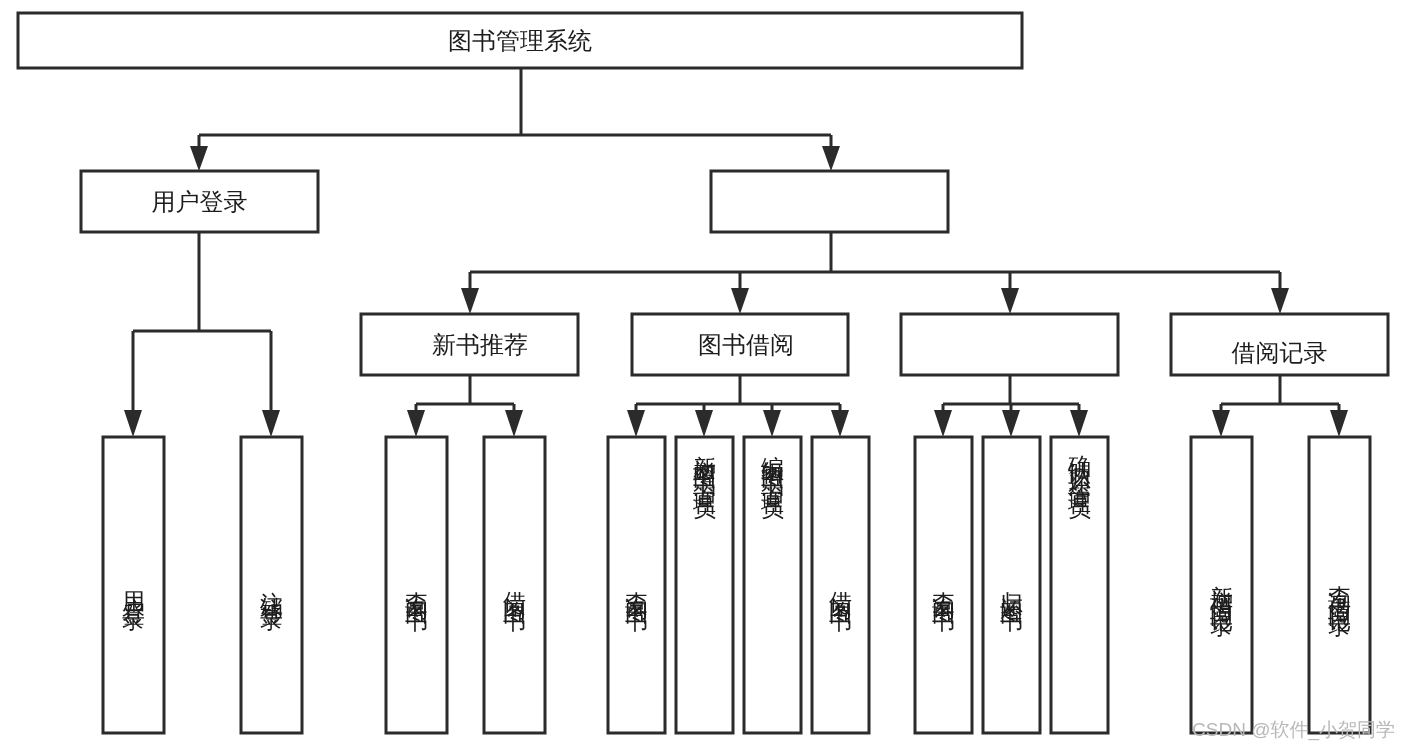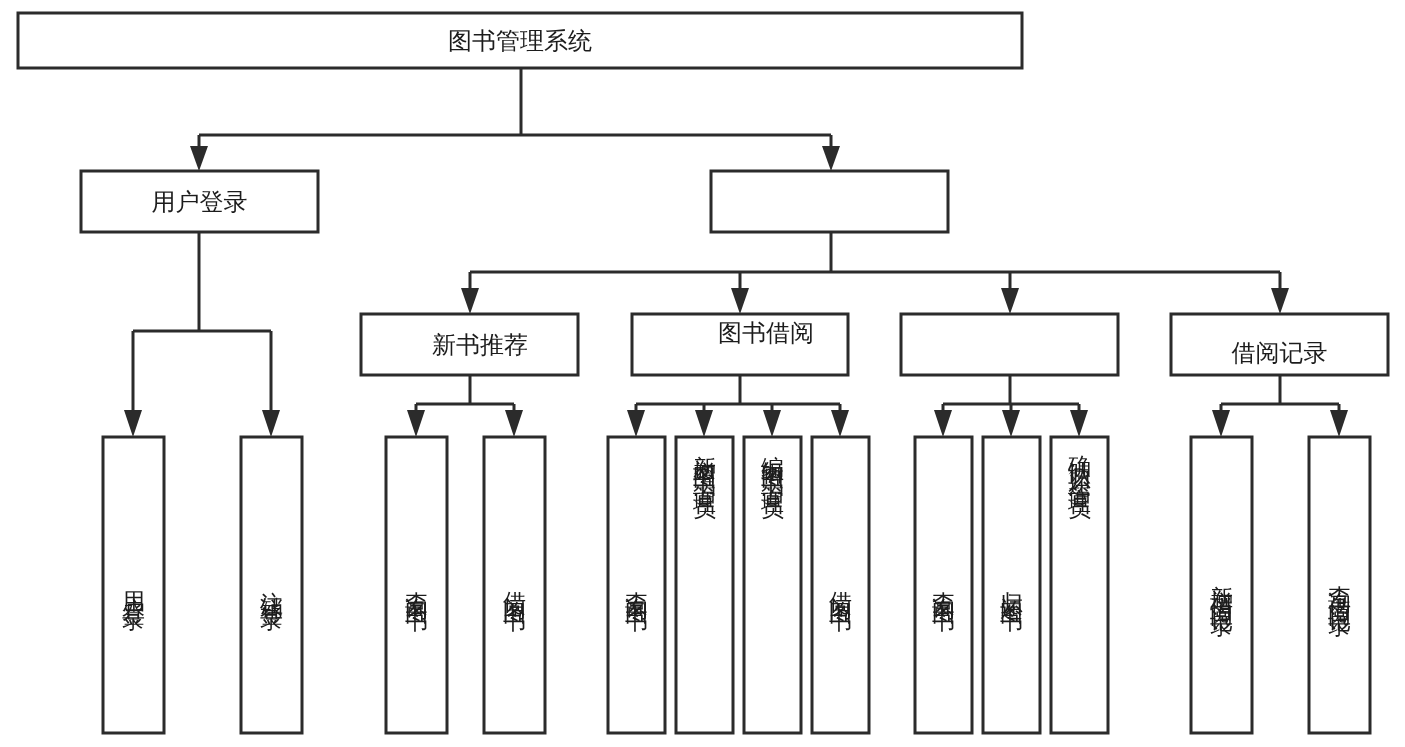--- a/index.html
+++ b/index.html
@@ -143,21 +143,21 @@
     <span class="hlabel-text">图书管理系统</span>
   </div>
 
   <div class="hlabel-wrap" style="left:81px;top:171px;width:237px;height:61px;">
     <span class="hlabel-text">用户登录</span>
   </div>
 
   <div class="hlabel-wrap" style="left:358px;top:314px;width:244px;height:61px;">
     <span class="hlabel-text">新书推荐</span>
   </div>
-  <div class="hlabel-wrap" style="left:632px;top:302px;width:228px;height:61px;margin-left:20px;">
+  <div class="hlabel-wrap" style="left:632px;top:314px;width:228px;height:61px;">
     <span class="hlabel-text">图书借阅</span>
   </div>
   <div class="hlabel-wrap" style="left:1171px;top:314px;width:217px;height:77px;">
     <span class="hlabel-text">借阅记录</span>
   </div>
 
   <div class="vlabel-wrap" style="left:103px;top:437px;width:61px;height:296px;">
     <span class="vlabel-text">用户登录</span>
   </div>
   <div class="vlabel-wrap" style="left:241px;top:437px;width:61px;height:296px;">
@@ -194,14 +194,15 @@
     <span class="vlabel-text">确认归还（管理员）</span>
   </div>
 
   <div class="vlabel-wrap" style="left:1191px;top:437px;width:61px;height:296px;">
     <span class="vlabel-text">新增借阅记录</span>
   </div>
   <div class="vlabel-wrap" style="left:1309px;top:437px;width:61px;height:296px;">
     <span class="vlabel-text">查询借阅记录</span>
   </div>
 
+  <div id="watermark">CSDN @软件_小贺同学</div>
 
 </div>
 
 </body></html>

